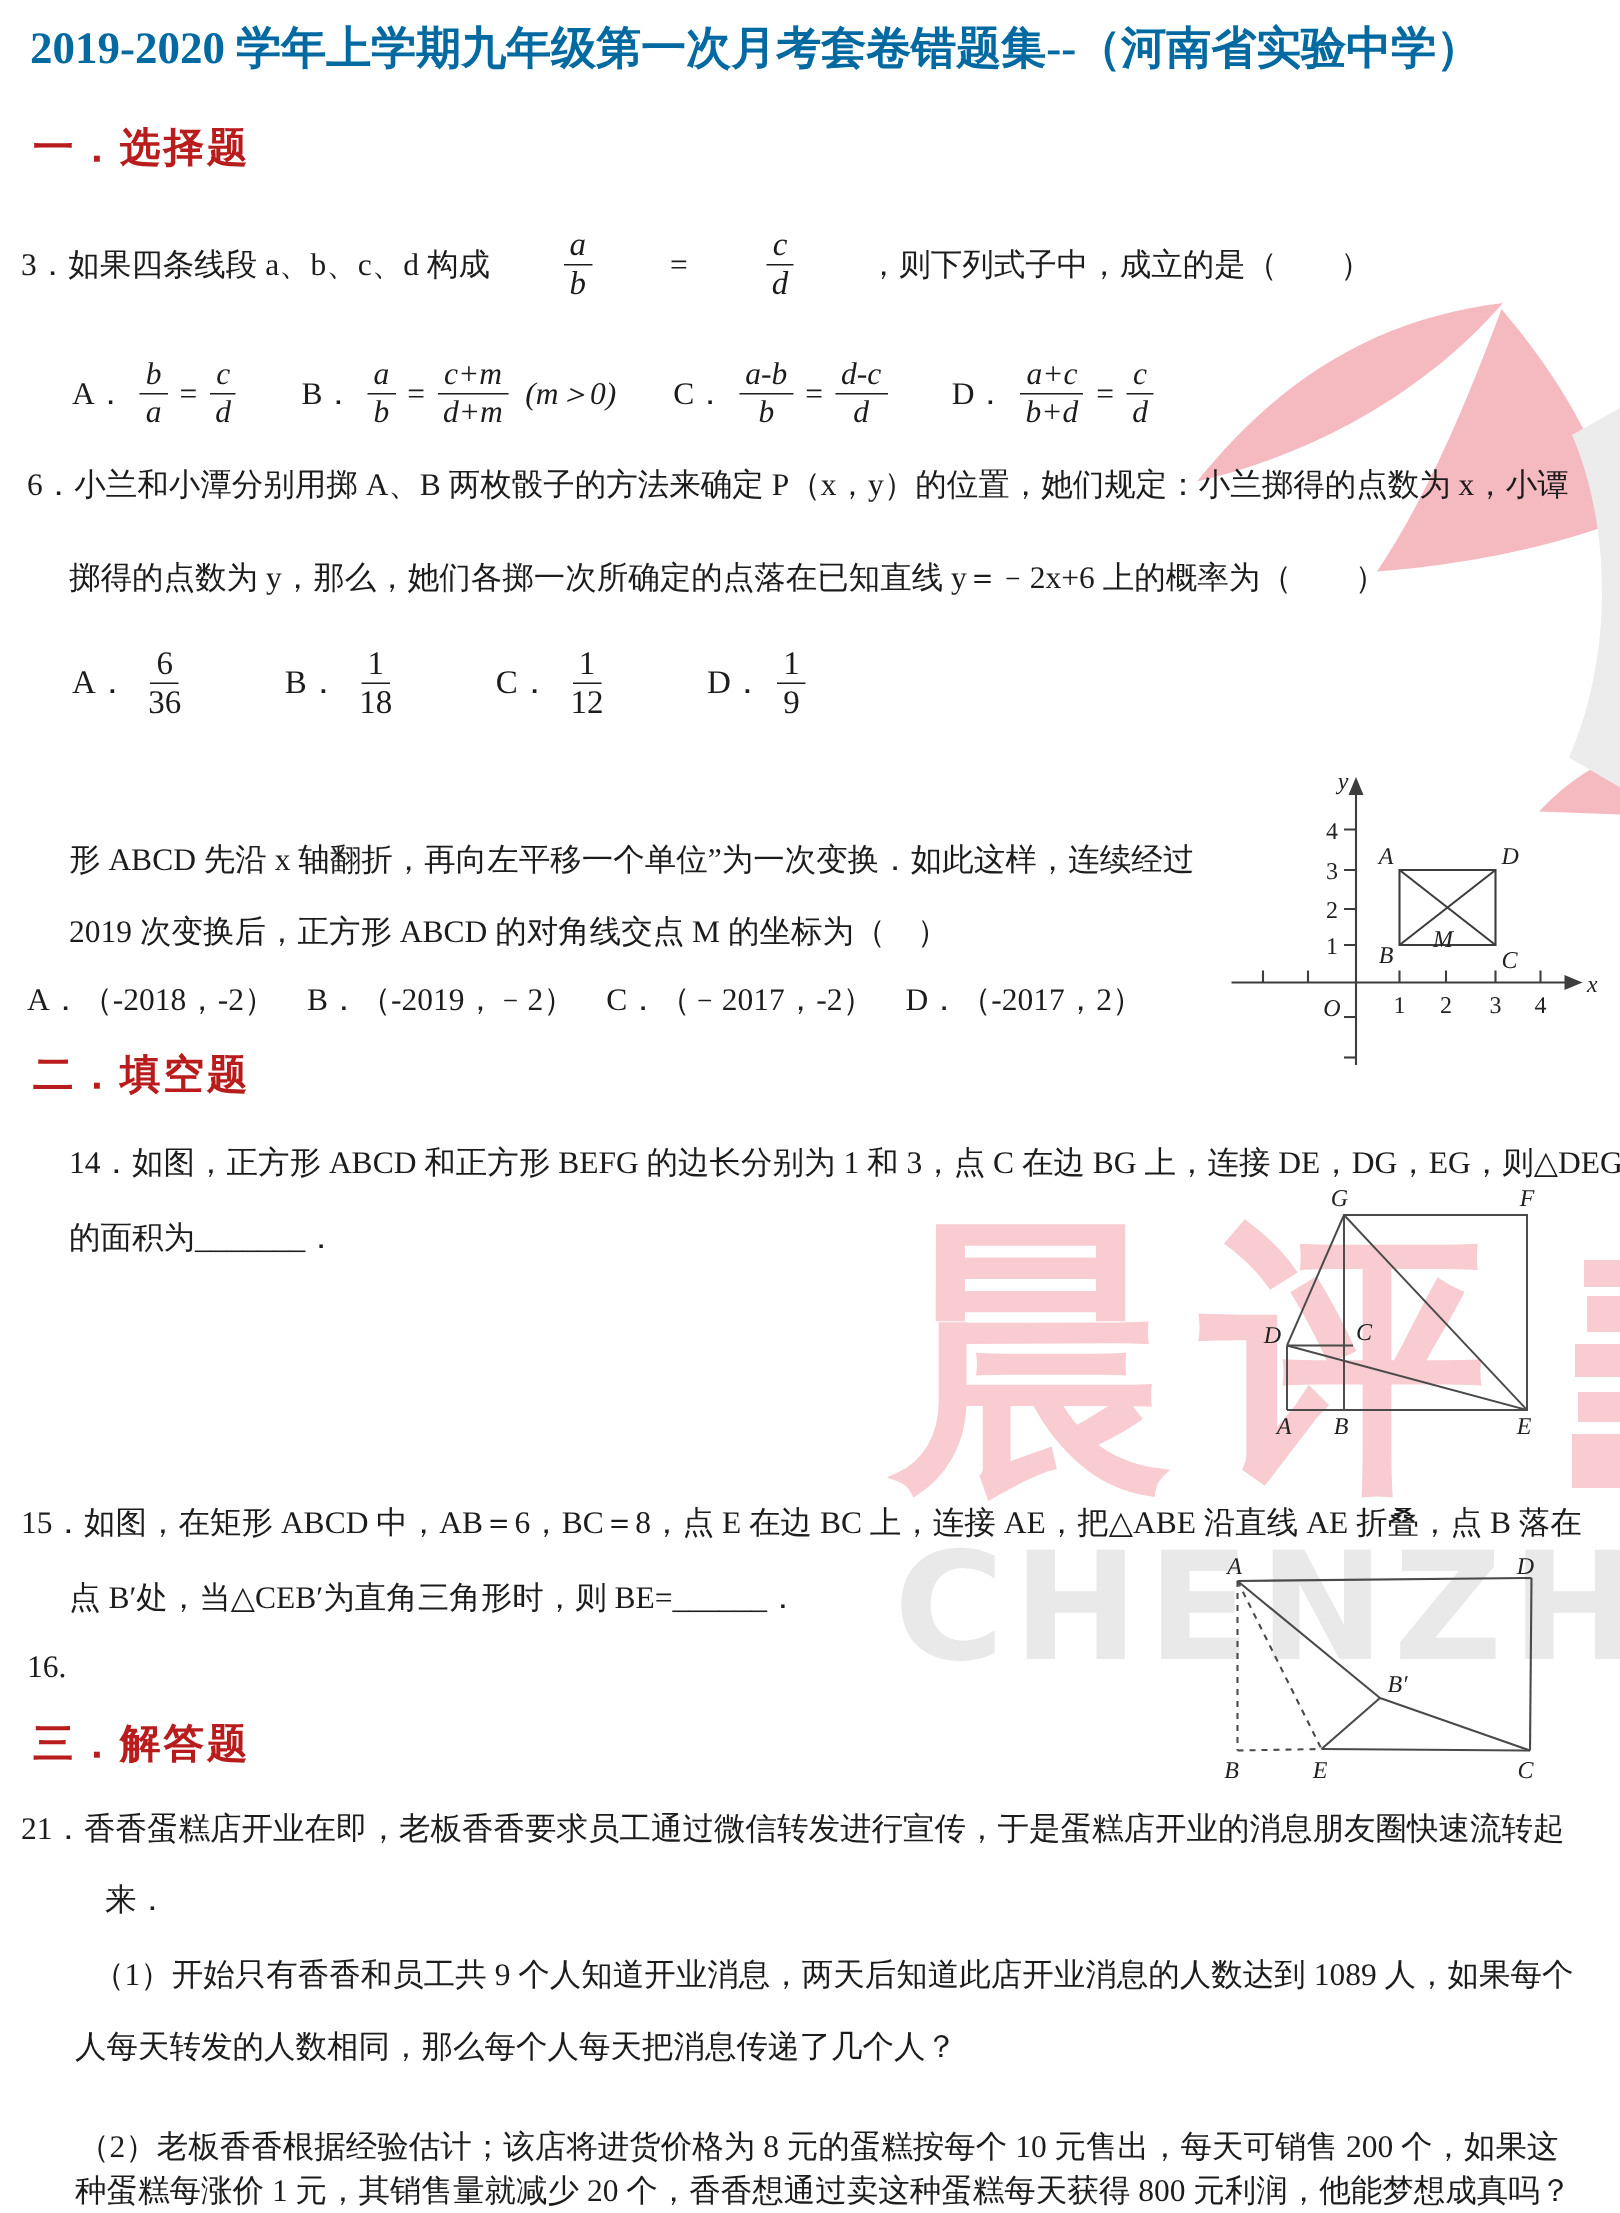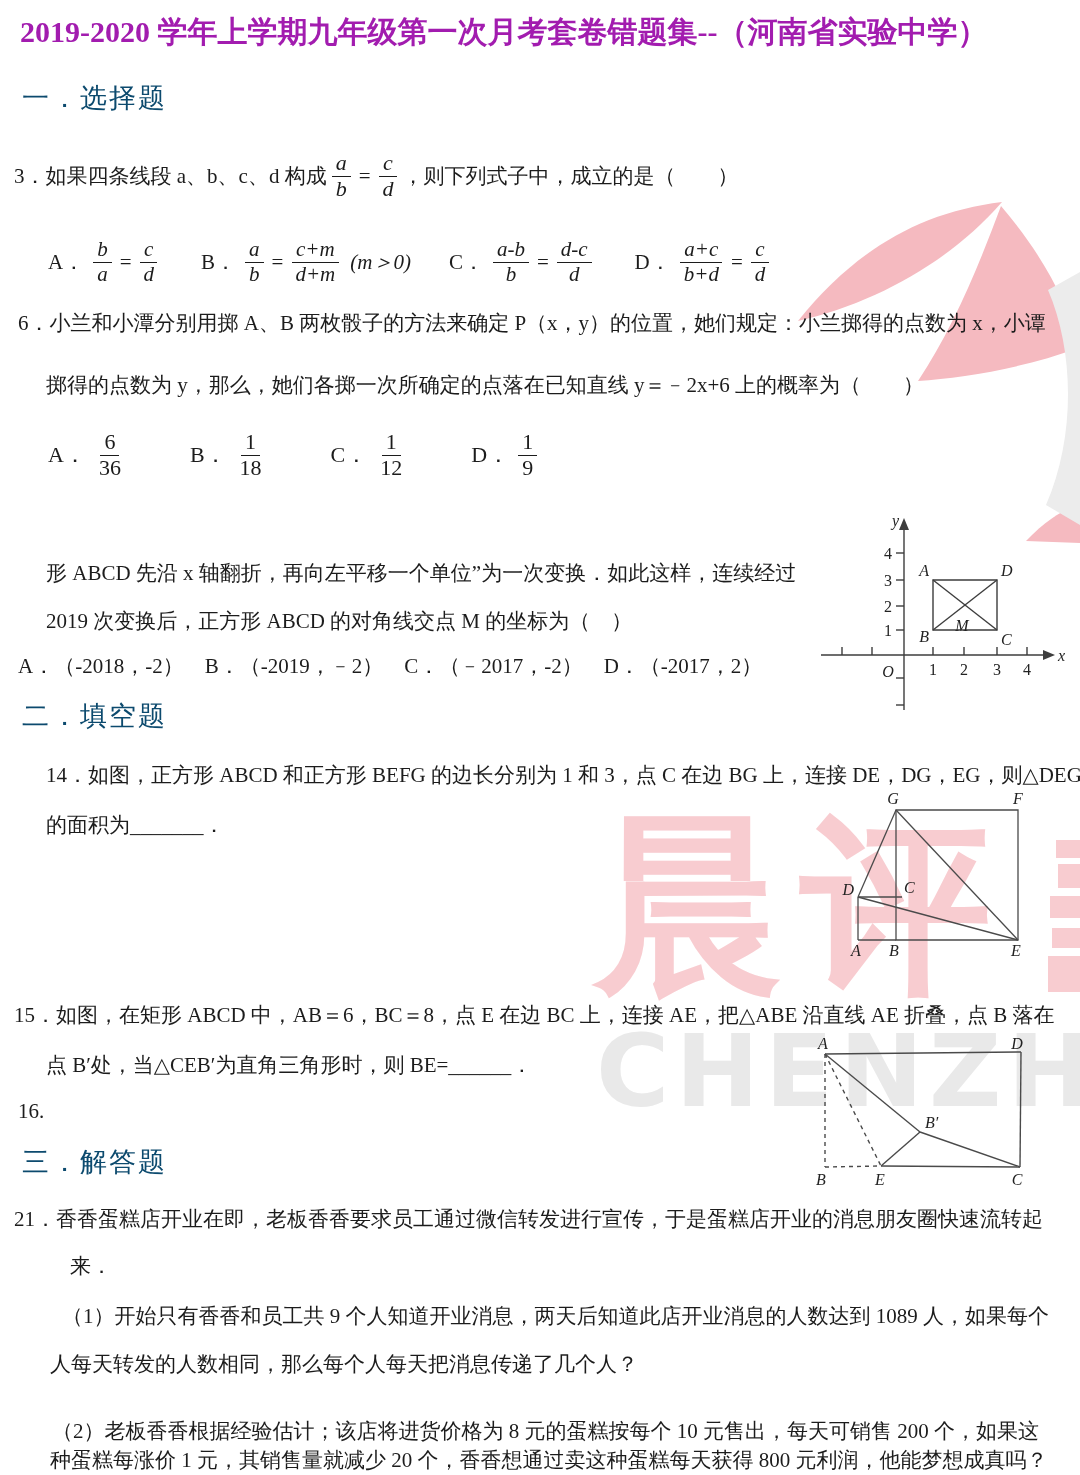--- a/index.html
+++ b/index.html
@@ -5,23 +5,23 @@
   html,body{margin:0;padding:0;background:#ffffff;}
   .page{
     position:relative;width:1080px;height:1475px;overflow:hidden;
     background:#ffffff;color:#1c1c1c;
     font-family:"Liberation Serif","DejaVu Serif",serif;
   }
   .layer{position:absolute;inset:0;}
   .wm{z-index:0;}
   .content{z-index:1;}
   .tline{position:absolute;white-space:nowrap;font-size:21px;line-height:1.25;}
-  .title{position:absolute;white-space:nowrap;font-size:30px;font-weight:bold;color:#a21caf;}
-  .sec{position:absolute;white-space:nowrap;font-size:27px;font-weight:normal;color:#0c4a6e;letter-spacing:2px;}
-  .flexline{position:absolute;display:flex;align-items:center;white-space:nowrap;font-size:21px;}
+  .title{position:absolute;white-space:nowrap;font-size:30px;font-weight:bold;color:#0369a1;}
+  .sec{position:absolute;white-space:nowrap;font-size:27px;font-weight:bold;color:#b91c1c;letter-spacing:2px;}
+  .flexline{position:absolute;display:flex;align-items:center;white-space:nowrap;font-size:21px;gap:44px;}
   .frac{display:inline-flex;flex-direction:column;align-items:center;line-height:1.12;font-style:italic;margin:0 5px;}
   .frac .num{border-bottom:1.6px solid #1c1c1c;padding:0 4px;}
   .frac .den{padding:0 4px;}
   .frac.upright{font-style:normal;}
   .eqs{margin:0 3px;}
   .opt{display:inline-flex;align-items:center;}
   .opt .lbl{margin-right:4px;}
   .opt .sfx{margin-left:6px;font-style:italic;}
   .q3f{font-size:22px;}
   .optrow3{gap:38px;}

